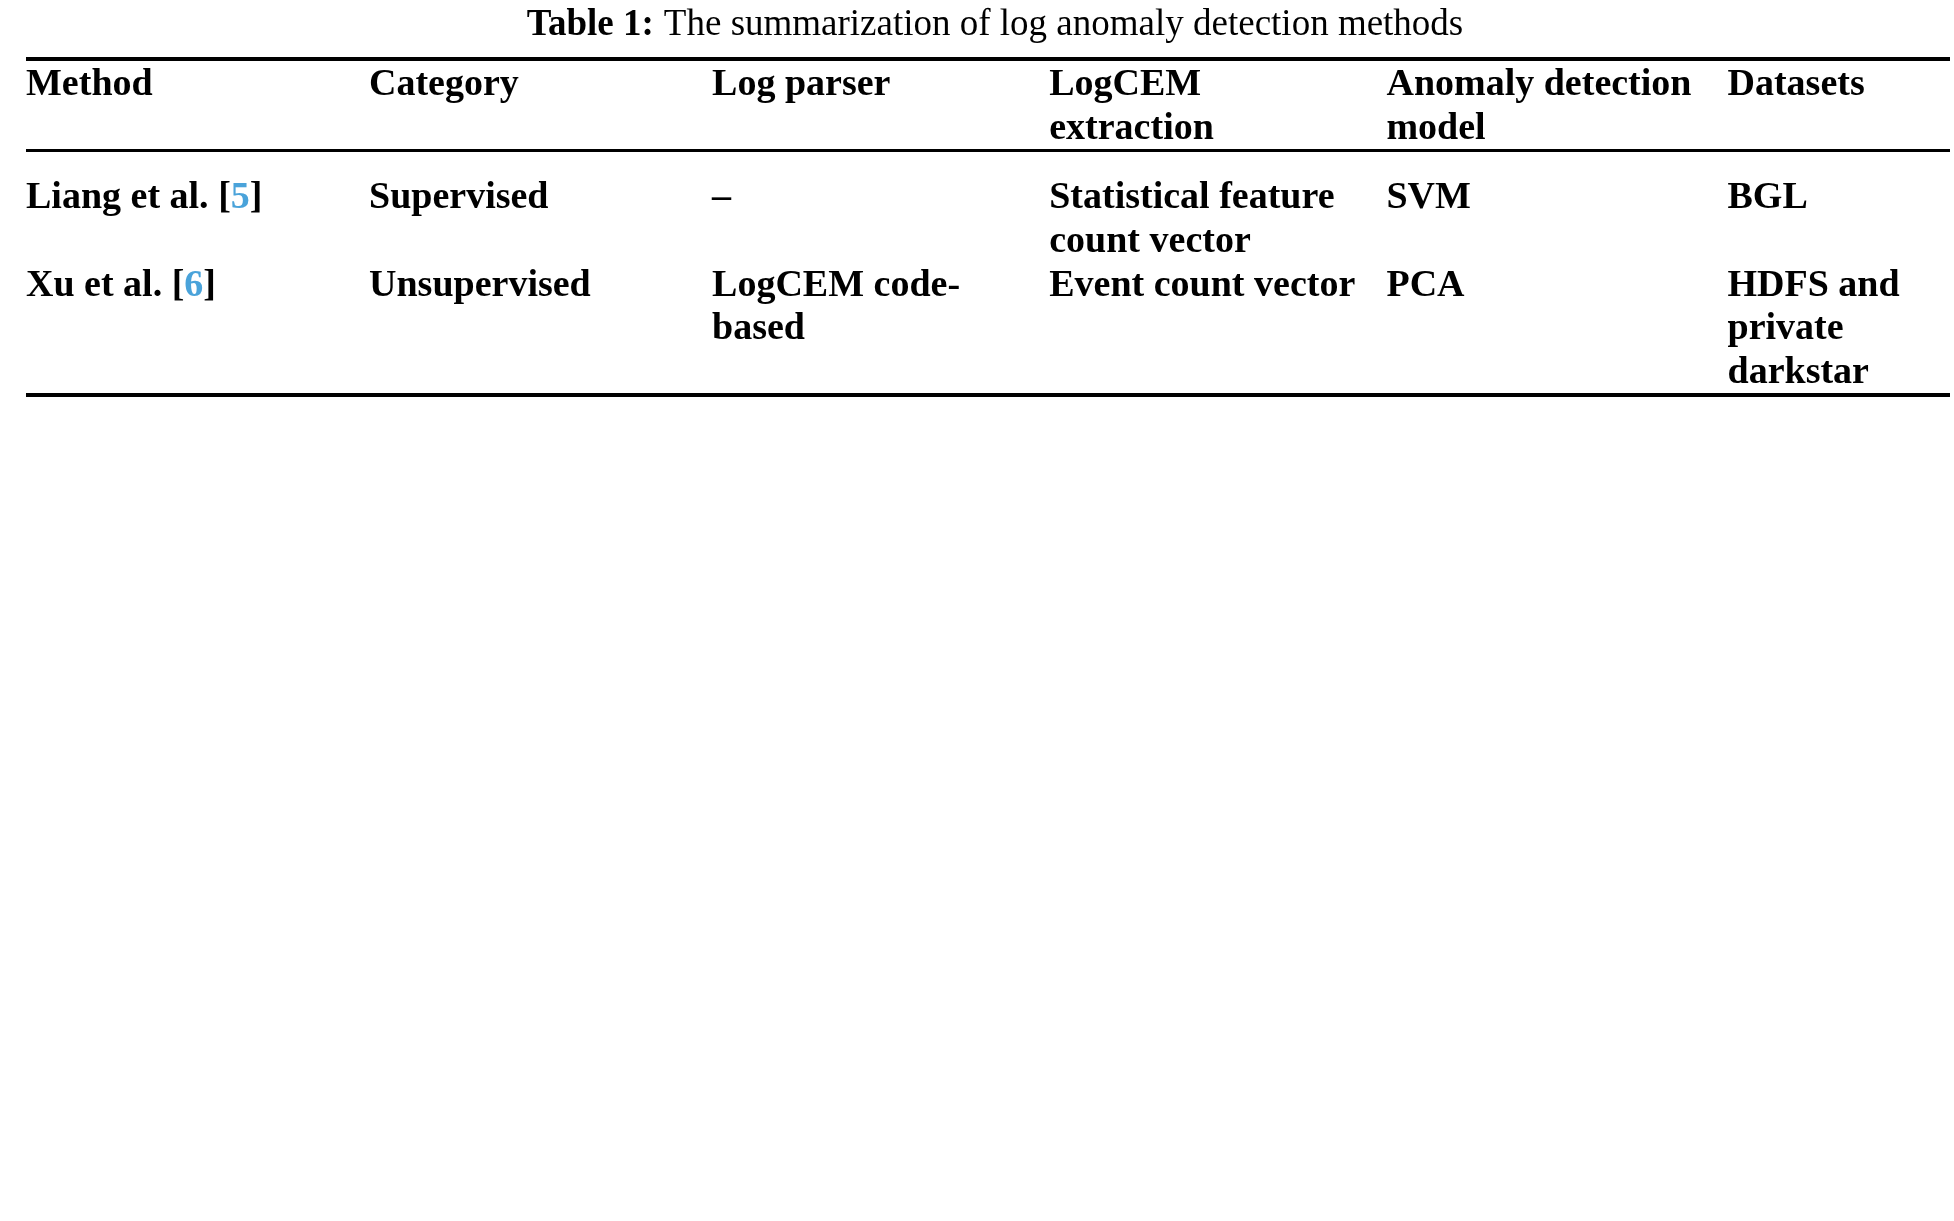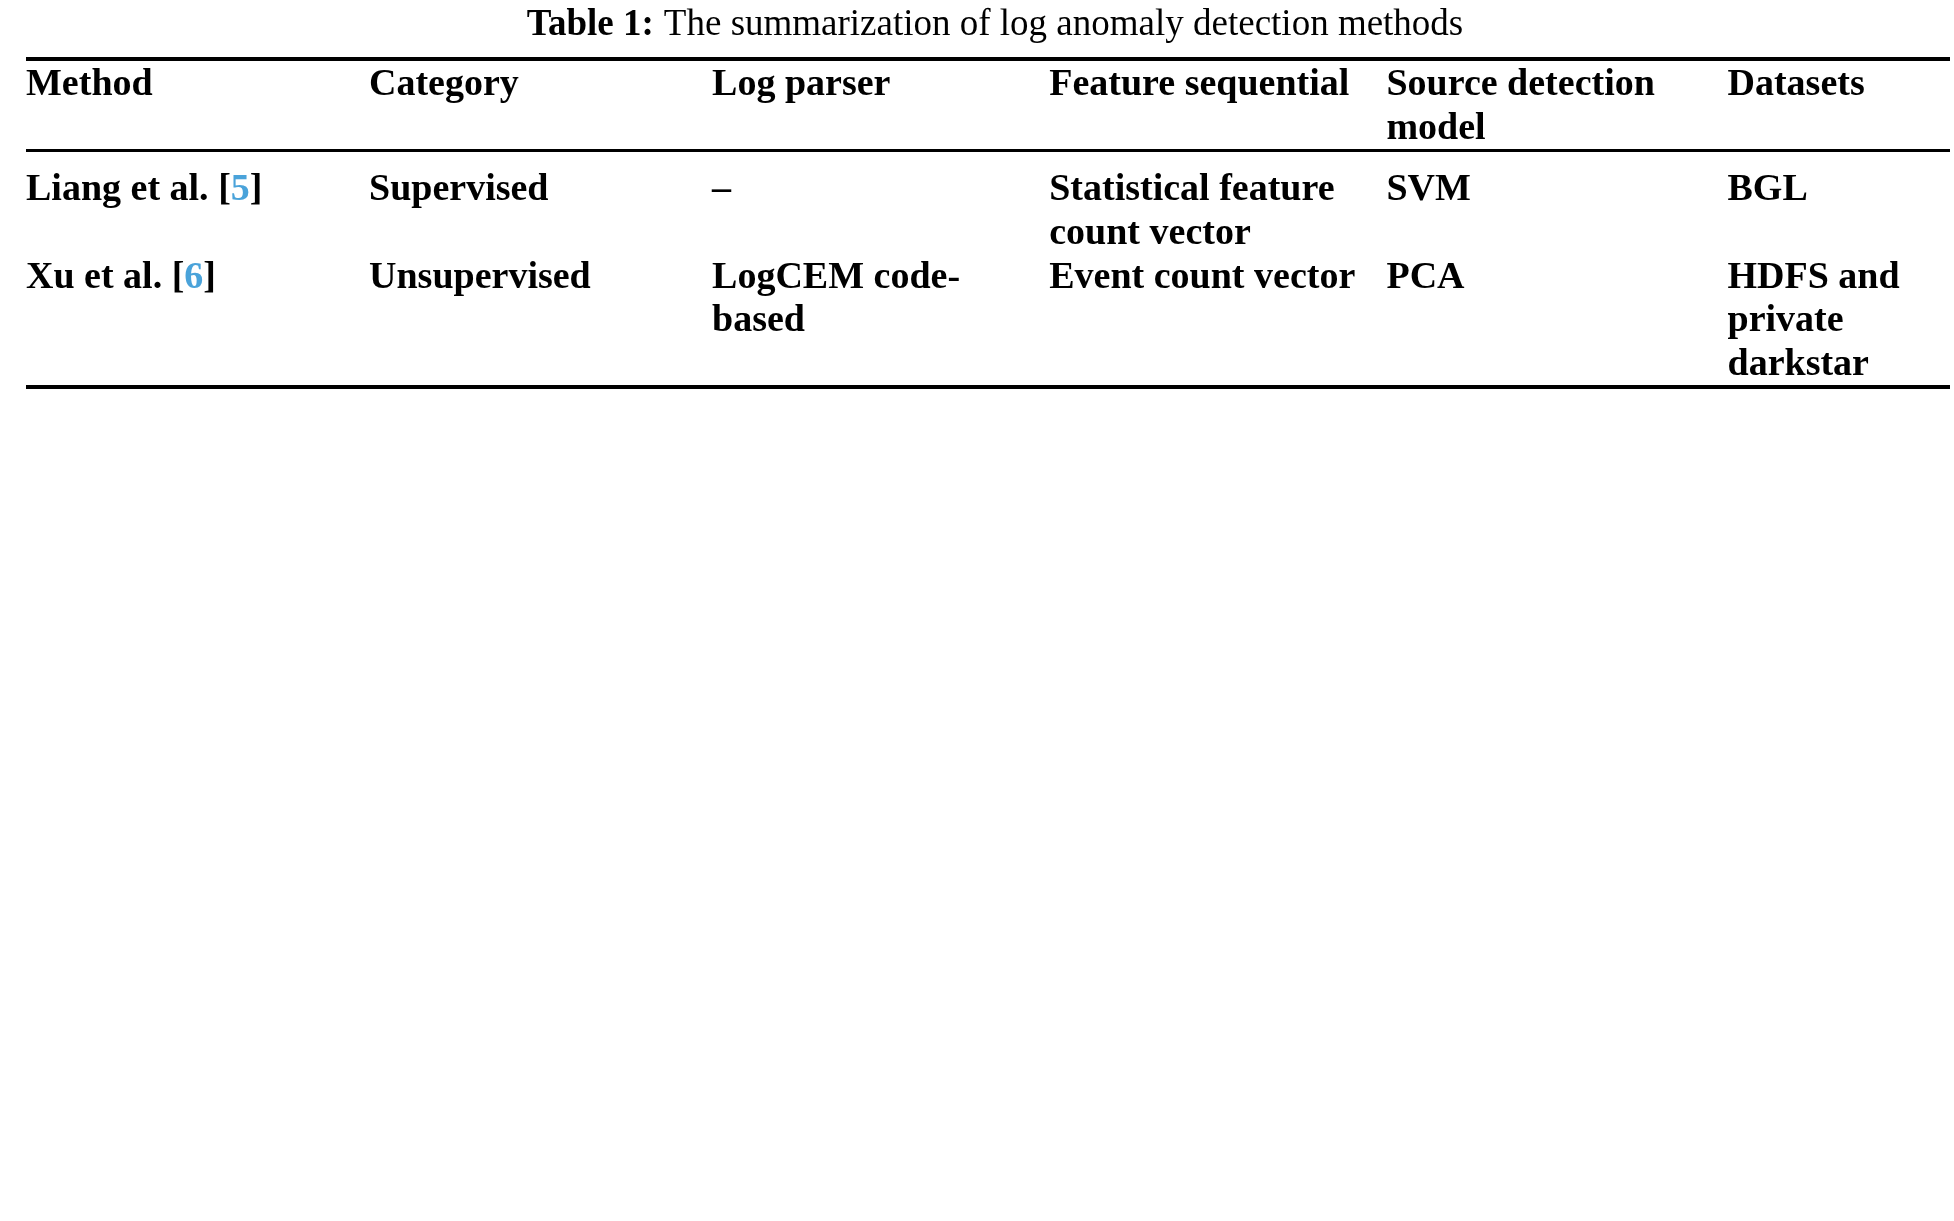--- a/index.html
+++ b/index.html
@@ -66,21 +66,21 @@
   thead th {
     padding-top: 10px;
     padding-bottom: 8px;
   }
 
   tbody td {
     padding-top: 9px;
     padding-bottom: 0px;
   }
   tbody tr:first-child td {
-    padding-top: 14px;
+    padding-top: 22px;
   }
   tbody tr:last-child td {
     padding-bottom: 14px;
   }
 
   .cite-num {
     color: #4AA3DA;
   }
 
   .hrule-row td {
@@ -120,22 +120,22 @@
     <thead>
       <tr class="hrule-row">
         <td colspan="6">
             <div class="hrule-thick"></div>
           </td>
       </tr>
       <tr>
         <th>Method</th>
         <th>Category</th>
         <th>Log parser</th>
-        <th>Feature sequential</th>
-        <th>Source detection model</th>
+        <th>LogCEM extraction</th>
+        <th>Anomaly detection model</th>
         <th>Datasets</th>
       </tr>
       <tr class="hrule-row">
         <td colspan="6">
             <div class="hrule-thin"></div>
           </td>
       </tr>
     </thead>
 
     <tbody>

